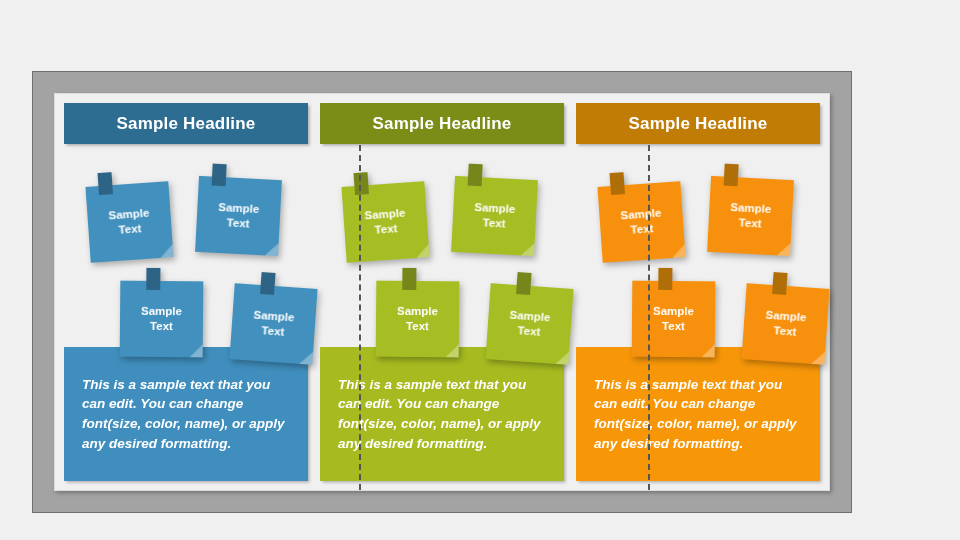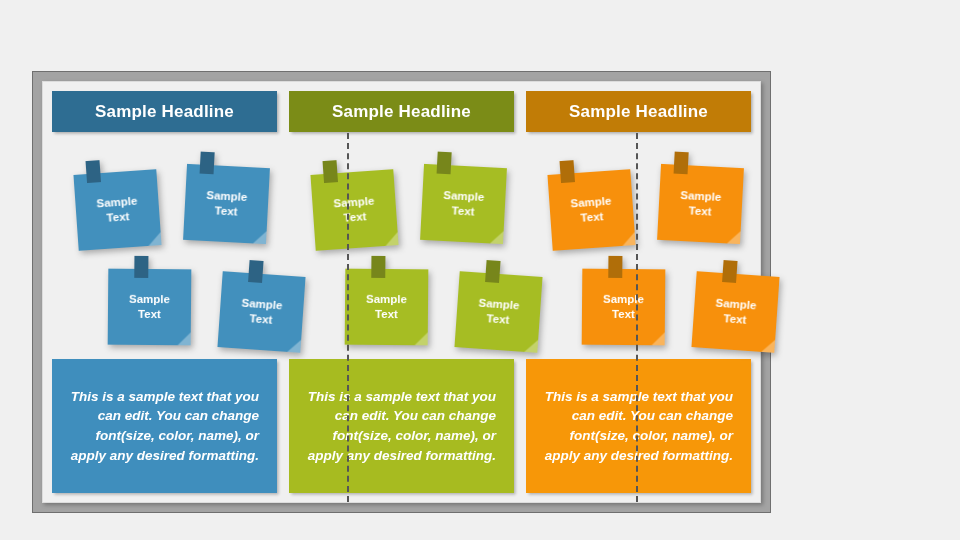--- a/index.html
+++ b/index.html
@@ -29,25 +29,25 @@
     letter-spacing: 0.6px;
     color: #3d3d3d;
     font-family: "Liberation Sans", sans-serif;
   }
 
   
   #board-frame {
     position: absolute;
     left: 32px;
     top: 71px;
-    width: 739px;
+    width: 820px;
     height: 442px;
     background: #a3a3a3;
     border: 1px solid #6f6f6f;
-    padding: 9px;
+    padding: 21px;
   }
 
   #board-inner {
     position: relative;
     width: 100%;
     height: 100%;
     background: #f0f0f0;
     border: 1px solid #dcdcdc;
     box-shadow: 2px 2px 4px rgba(0,0,0,0.28);
   }
@@ -143,21 +143,21 @@
 
   
   .bottom-panel {
     height: 134px;
     margin-top: 6px;
     color: #ffffff;
     font-size: 13.5px;
     font-style: italic;
     font-weight: bold;
     line-height: 1.45;
-    text-align: right;
+    text-align: left;
     display: flex;
     align-items: center;
     justify-content: center;
     padding: 6px 18px;
     box-shadow: 1.5px 1.5px 3px rgba(0,0,0,0.28);
     font-family: "Liberation Sans", sans-serif;
   }
 </style>
 </head>
 <body>

